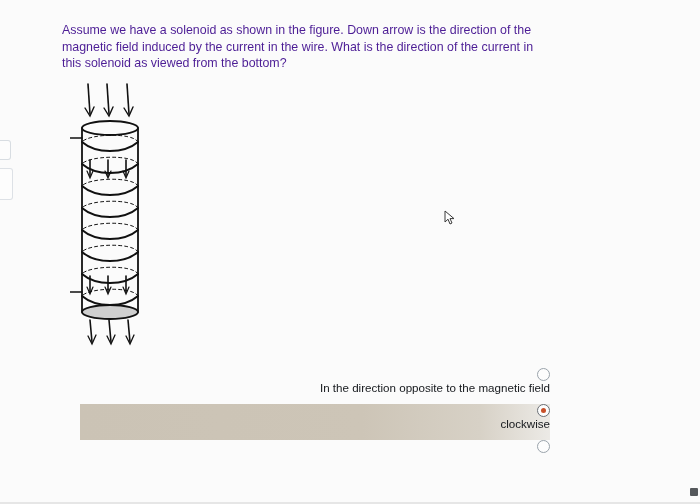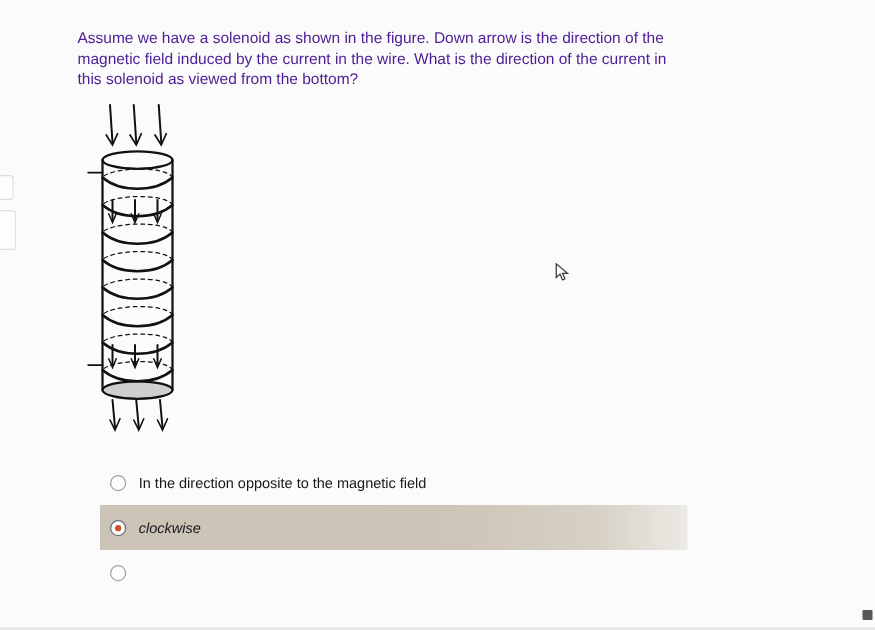--- a/index.html
+++ b/index.html
@@ -74,26 +74,26 @@
   .options {
     position: absolute;
     left: 80px;
     top: 368px;
     width: 470px;
   }
   .option-row {
     position: relative;
     height: 36px;
     display: flex;
-    align-items: center;
+    align-items: flex-end;
     padding-left: 8px;
+    flex-direction: column;
   }
   .option-row.selected {
     background: linear-gradient(to right, #cbc3b5 0%, #cdc5b7 60%, #d7d1c6 85%, #eceae6 100%);
-    font-style: italic;
   }
   .radio {
     width: 13px;
     height: 13px;
     border-radius: 50%;
     border: 1px solid #9aa3ab;
     background: #fdfdfd;
     box-sizing: border-box;
     flex: 0 0 auto;
     position: relative;

